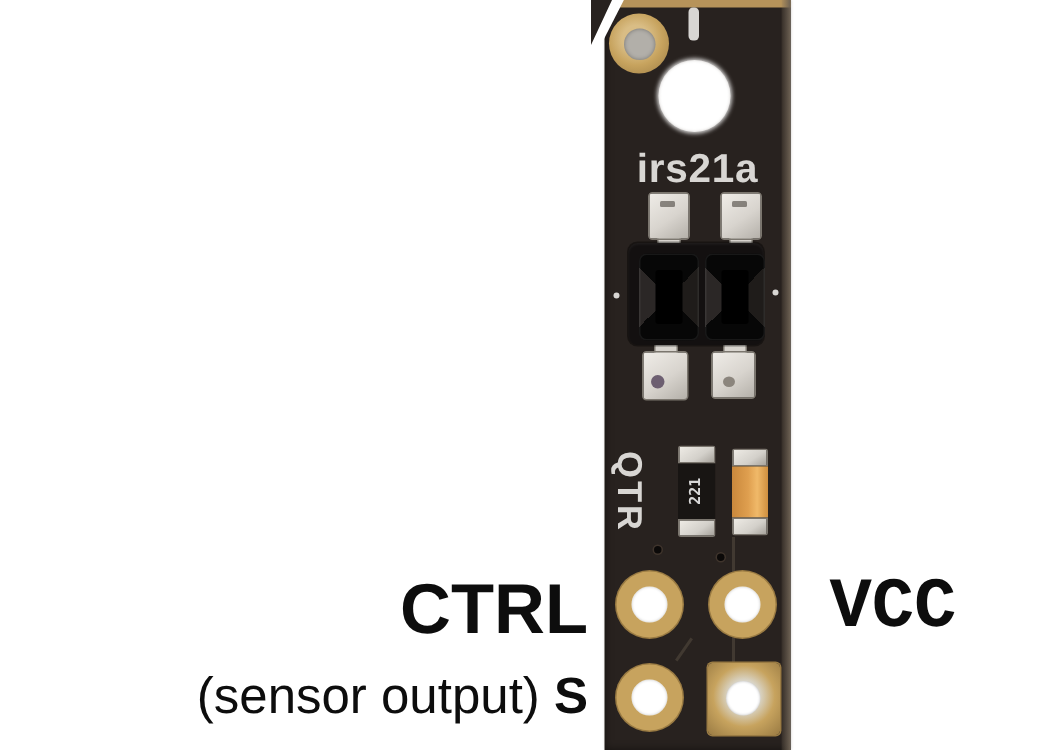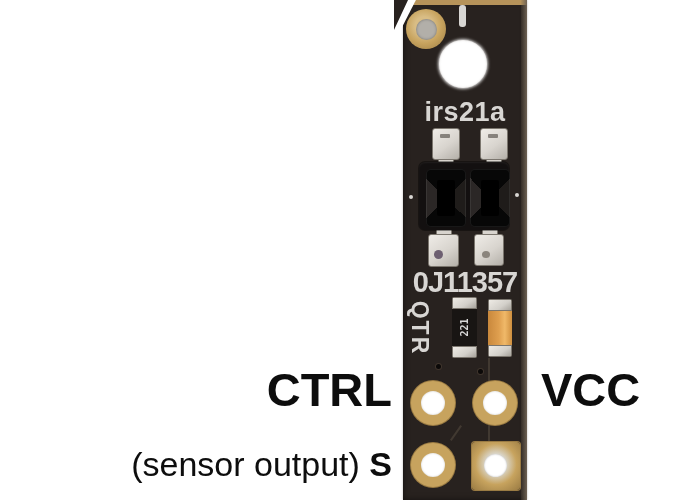--- a/index.html
+++ b/index.html
@@ -86,23 +86,23 @@
     box-shadow:inset 0 0 2px rgba(0,0,0,.25), 0 0 0 1px var(--pad-gold-dark,#9a7b43);}
   .pad-square{width:48px;height:48px;border-radius:3px;z-index:6;
     background:radial-gradient(circle at 50% 46%, #d9d4c6 0 30%, var(--pad-gold,#c7a35e) 58%, var(--pad-gold-dark,#9a7b43) 100%);
     box-shadow:0 0 0 1px var(--pad-gold-dark,#9a7b43);}
   .pad-square-hole{width:23px;height:23px;border-radius:50%;background:var(--hole-white,#fff);
     z-index:7;box-shadow:inset 0 0 2px rgba(0,0,0,.3);}
 
   
   .pin-label{color:var(--label-text,#0d0d0d);font-weight:bold;font-size:47px;line-height:1;z-index:2;white-space:pre;}
   .pin-label .normal{font-weight:normal;}
-  .row1{top:366px;}
+  .row1{top:382px;margin-left:12px;}
   .row2{top:447px;}
-  .right-col{text-align:center;}
+  .right-col{text-align:center;font-family:Liberation Mono, monospace;}
   .left-col{text-align:right;}
 </style>
 </head>
 <body>
 
 <div id="canvas">
 
   <div class="abs board"></div>
   <div class="abs board-top-edge"></div>
   <div class="abs board-right-edge"></div>
@@ -133,21 +133,20 @@
   <div class="abs side-dot" style="left:409px;top:195px;"></div>
   <div class="abs side-dot" style="left:515px;top:193px;"></div>
 
   <div class="abs leg" style="left:436px;top:226px;width:14px;height:10px;"></div>
   <div class="abs leg" style="left:482px;top:226px;width:14px;height:10px;"></div>
   <div class="abs tab" style="left:428px;top:234px;width:29px;height:31px;"></div>
   <div class="abs tab" style="left:474px;top:234px;width:28px;height:30px;"></div>
   <div class="abs tab-blob" style="left:434px;top:250px;width:9px;height:9px;background:#6d5f71;"></div>
   <div class="abs tab-blob" style="left:482px;top:251px;width:8px;height:7px;background:#8b857d;"></div>
 
-  <div class="abs silk silk-serial">0J11357</div>
   <div class="abs silk silk-product">QTR</div>
 
   <div class="abs chip" style="left:452px;top:297px;width:25px;height:61px;">
     <div class="chip-cap" style="top:0;"></div>
     <div class="resistor-body">
       <span class="resistor-code">221</span>
     </div>
     <div class="chip-cap" style="top:49px;"></div>
   </div>
 

